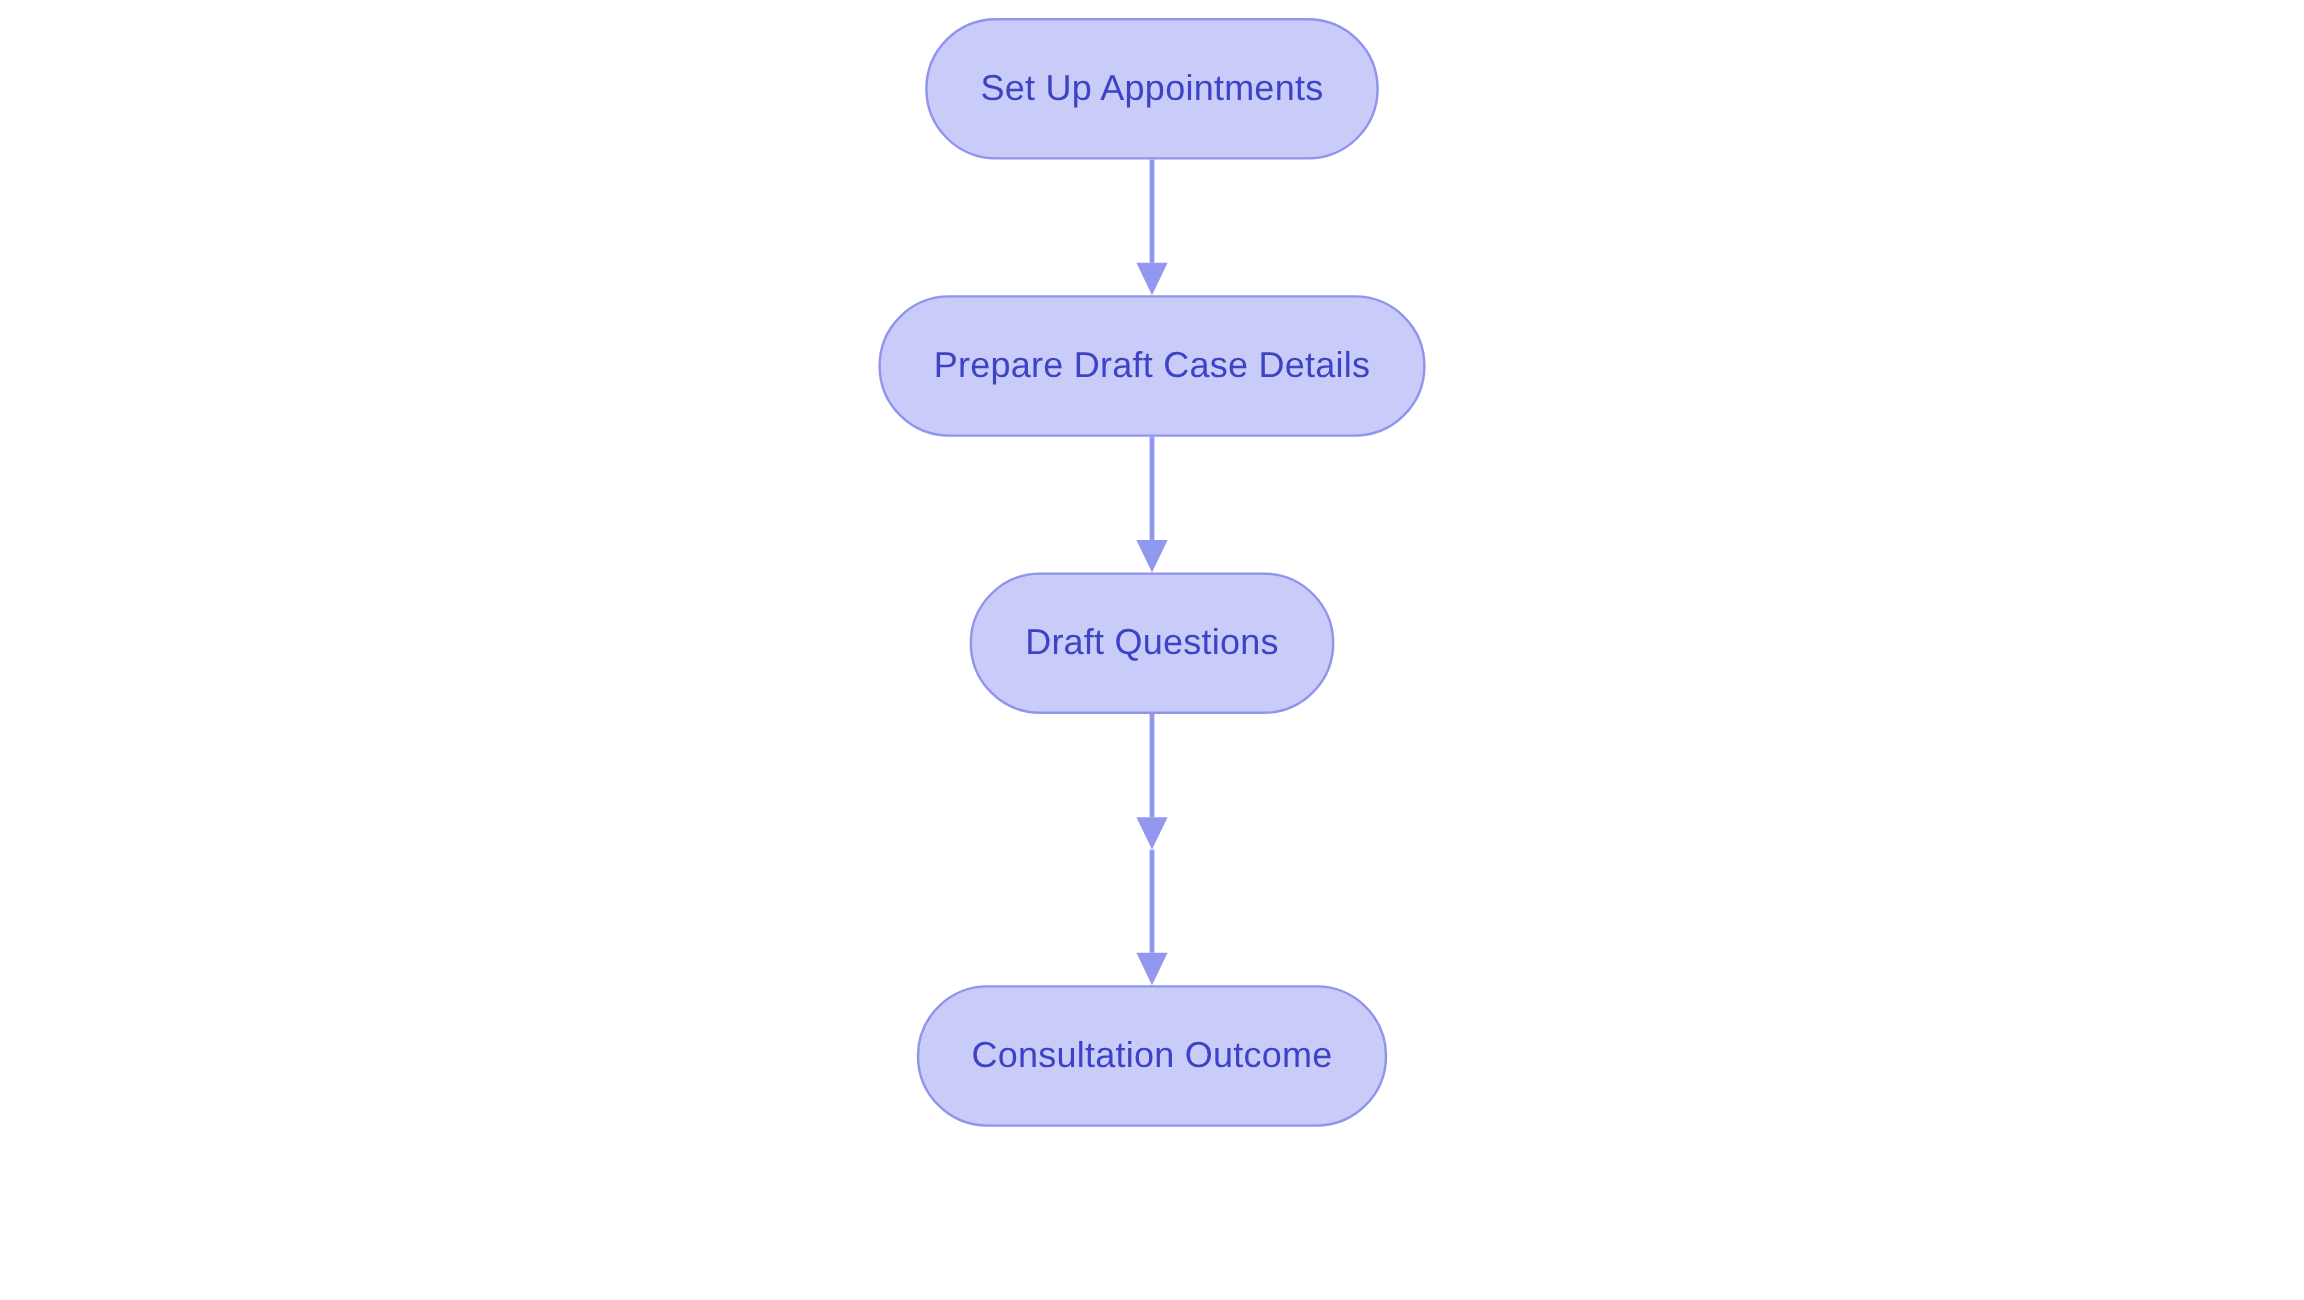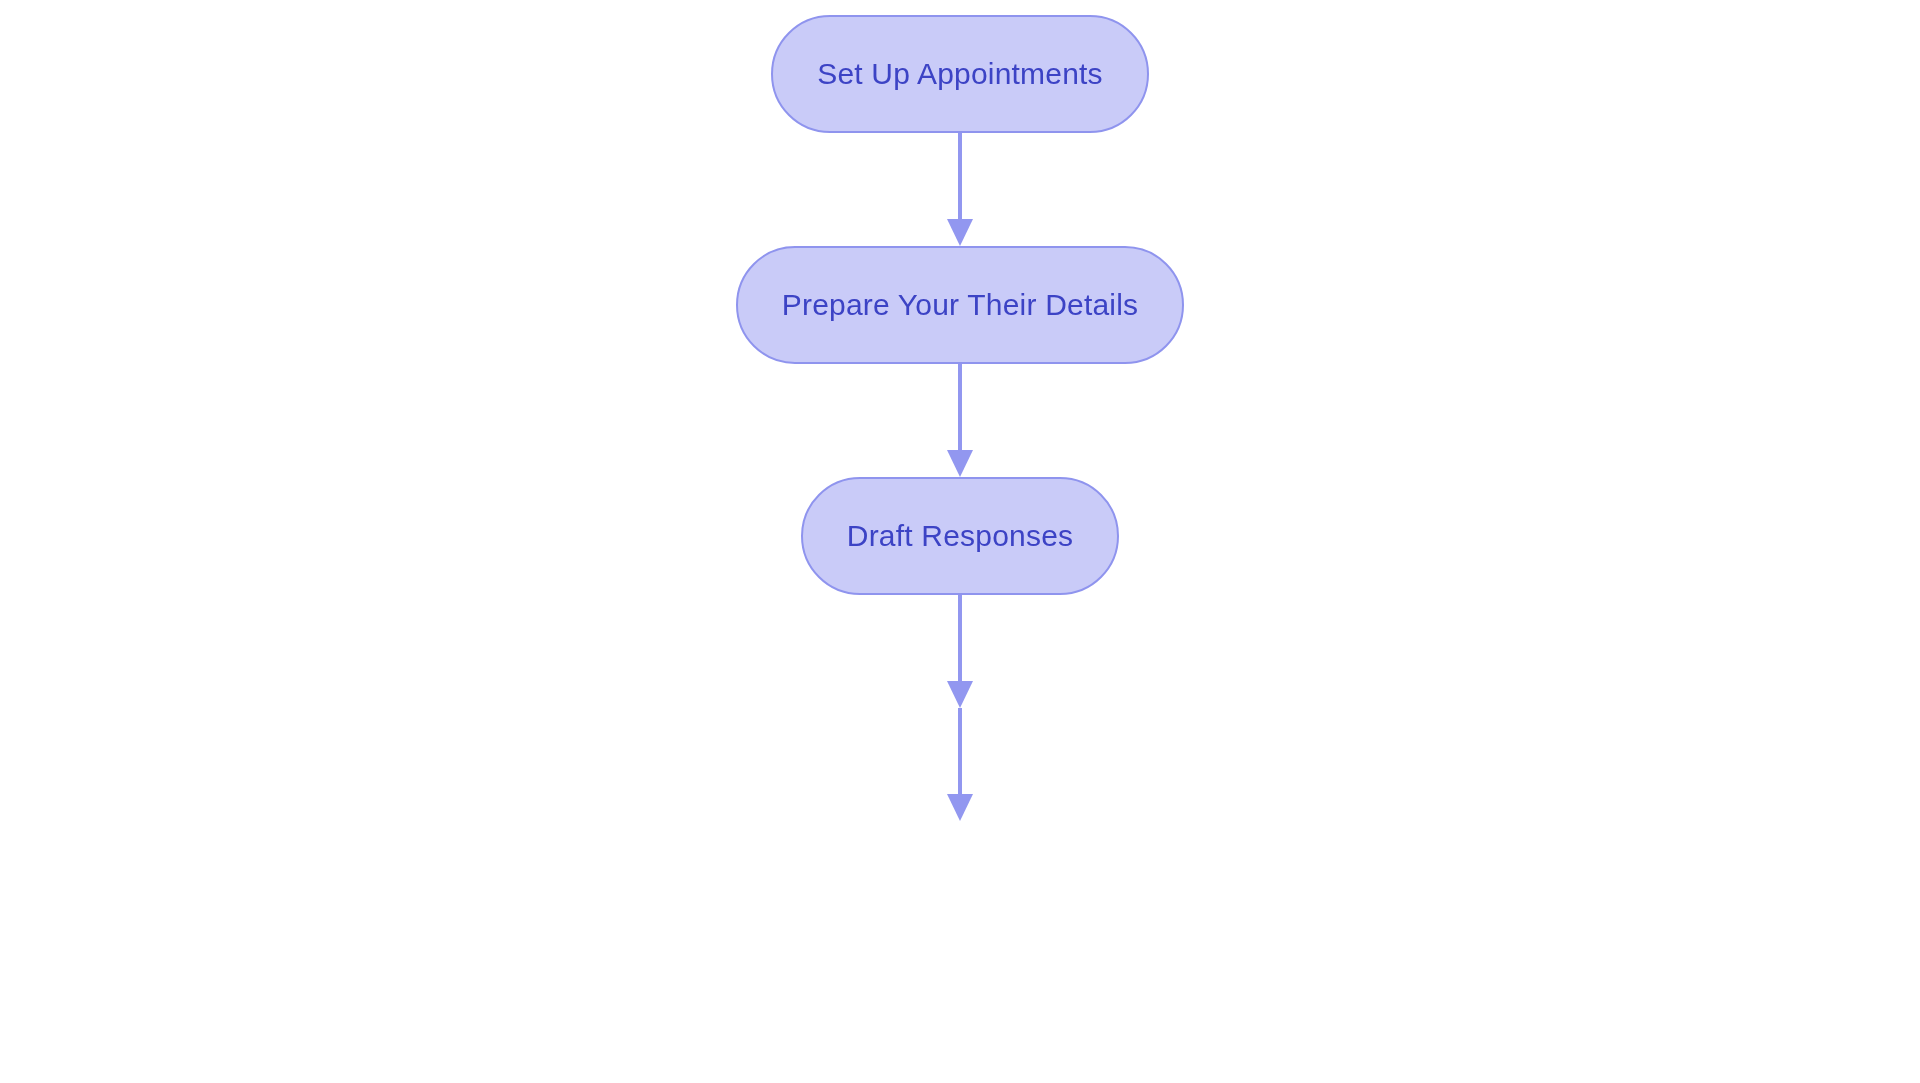--- a/index.html
+++ b/index.html
@@ -70,37 +70,40 @@
   <div class="node">
     <span class="node-label">Set Up Appointments</span>
   </div>
 
   <div class="connector">
     <div class="edge-line"></div>
     <div class="arrowhead"></div>
   </div>
 
   <div class="node">
-    <span class="node-label">Prepare Your Their Details</span>
+    <span class="node-label">Prepare Draft Case Details</span>
   </div>
 
   <div class="connector">
     <div class="edge-line"></div>
     <div class="arrowhead"></div>
   </div>
 
   <div class="node">
-    <span class="node-label">Draft Responses</span>
+    <span class="node-label">Draft Questions</span>
   </div>
 
   <div class="connector">
     <div class="edge-line"></div>
     <div class="arrowhead"></div>
   </div>
 
 
   <div class="connector">
     <div class="edge-line"></div>
     <div class="arrowhead"></div>
   </div>
 
+  <div class="node">
+    <span class="node-label">Consultation Outcome</span>
+  </div>
 
 </div>
 
 </body></html>

